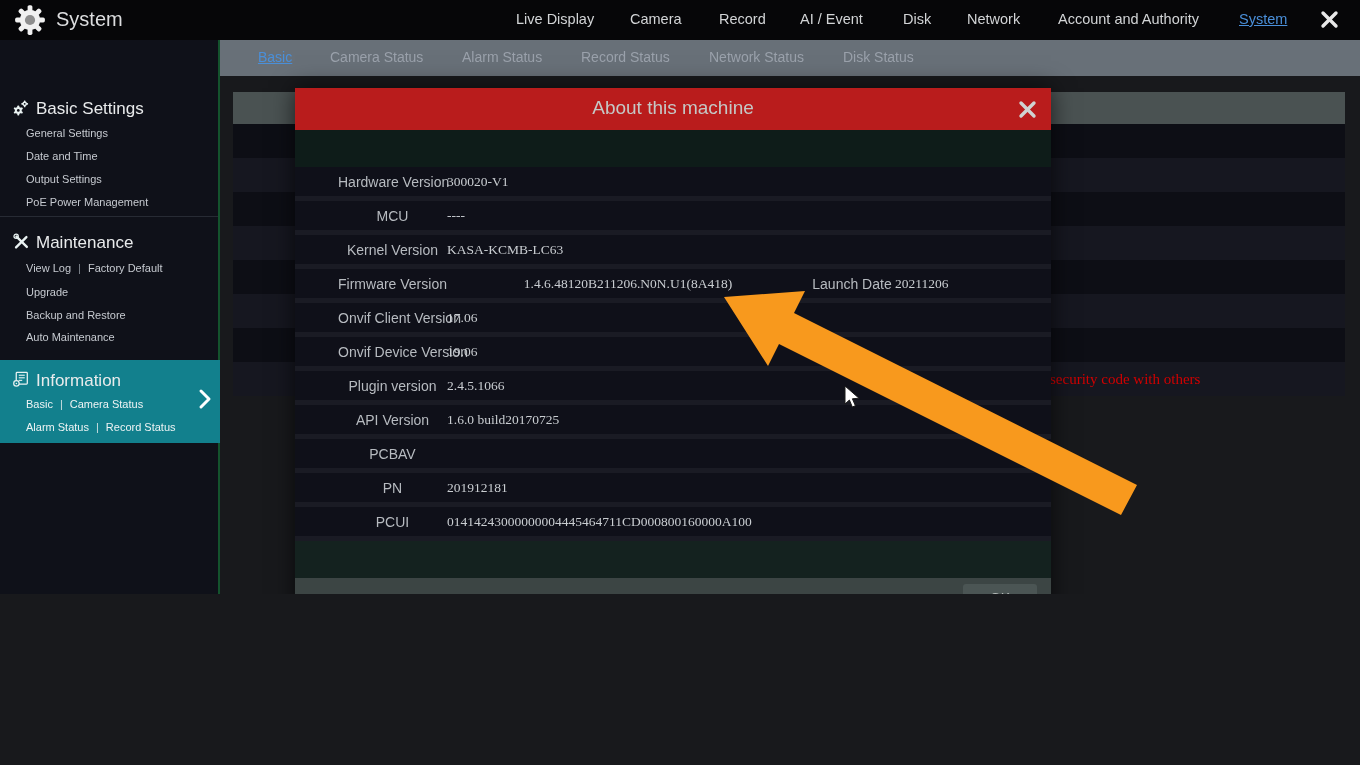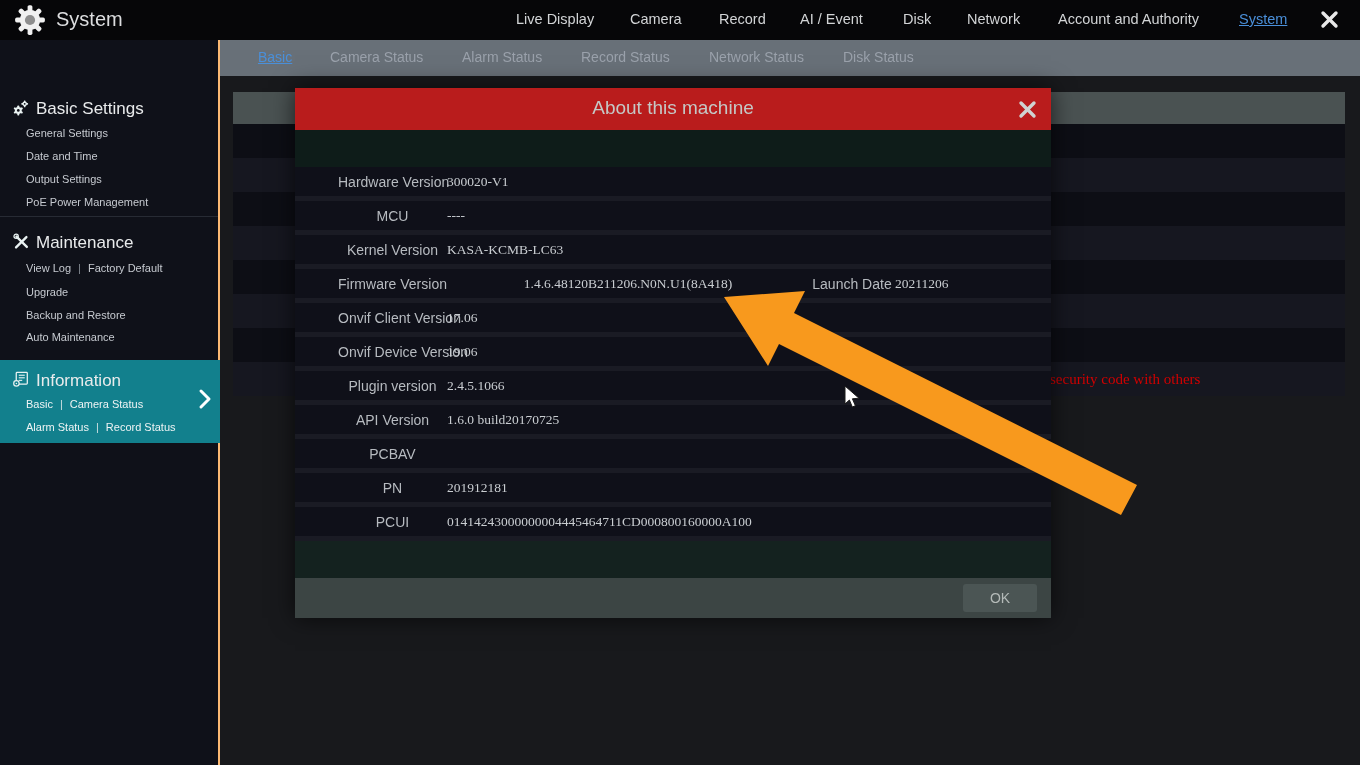--- a/index.html
+++ b/index.html
@@ -1,35 +1,35 @@
 <!DOCTYPE html>
 <html><head>
 <meta charset="utf-8">
 <style>
   * { margin:0; padding:0; box-sizing:border-box; }
   html,body { width:1360px; height:765px; background:#18191c; overflow:hidden;
               font-family:"Liberation Sans", sans-serif; }
-  .stage { position:absolute; top:0; left:0; width:1360px; height:765px; overflow:hidden;padding-left:41px; }
+  .stage { position:absolute; top:0; left:0; width:1360px; height:594px; overflow:hidden;padding-left:41px; }
 
   
   .topbar { position:absolute; top:0; left:0; width:1360px; height:40px; background:#060608; }
   .logo-gear { position:absolute; left:13px; top:3px; }
   .app-title { position:absolute; left:56px; top:8px; font-size:20px; color:#dcdddf; }
   .nav-item { position:absolute; top:11px; font-size:14.5px; color:#d2d4d6; cursor:pointer; white-space:nowrap; }
   .nav-item.active { color:#4a8fd9; text-decoration:underline; }
   .topbar-close { position:absolute; left:1320px; top:10px; cursor:pointer; }
 
   
   .tabbar { position:absolute; top:40px; left:220px; width:1140px; height:36px; background:#687078; }
   .tab { position:absolute; top:9px; font-size:14px; color:#9aa1ab; cursor:pointer; white-space:nowrap; }
   .tab.active { color:#4a8fd9; text-decoration:underline; }
 
   
   .sidebar { position:absolute; top:40px; left:0; width:220px; height:725px; background:#0f1119;
-             border-right:2px solid #fdba74; }
+             border-right:2px solid #14532d; }
   .side-header { position:absolute; left:0; width:220px; height:24px; color:#e9ebec; font-size:17px; }
   .side-header .hdr-label { position:absolute; left:36px; top:2px; }
   .side-header .hdr-icon { position:absolute; left:12px; top:2px; }
   .side-item { position:absolute; left:26px; height:23px; line-height:23px; font-size:11px;
                color:#c6cad0; cursor:pointer; white-space:nowrap; }
   .side-sep { color:#858b93; padding:0 7px; }
   .side-divider { position:absolute; left:0; top:176px; width:218px; height:1px; background:#272b34; }
   .info-block { position:absolute; left:0; top:320px; width:220px; height:83px; background:#12808d; }
   .info-block .side-item { color:#eef3f4; }
   .info-block .side-sep { color:#cfe0e2; }

